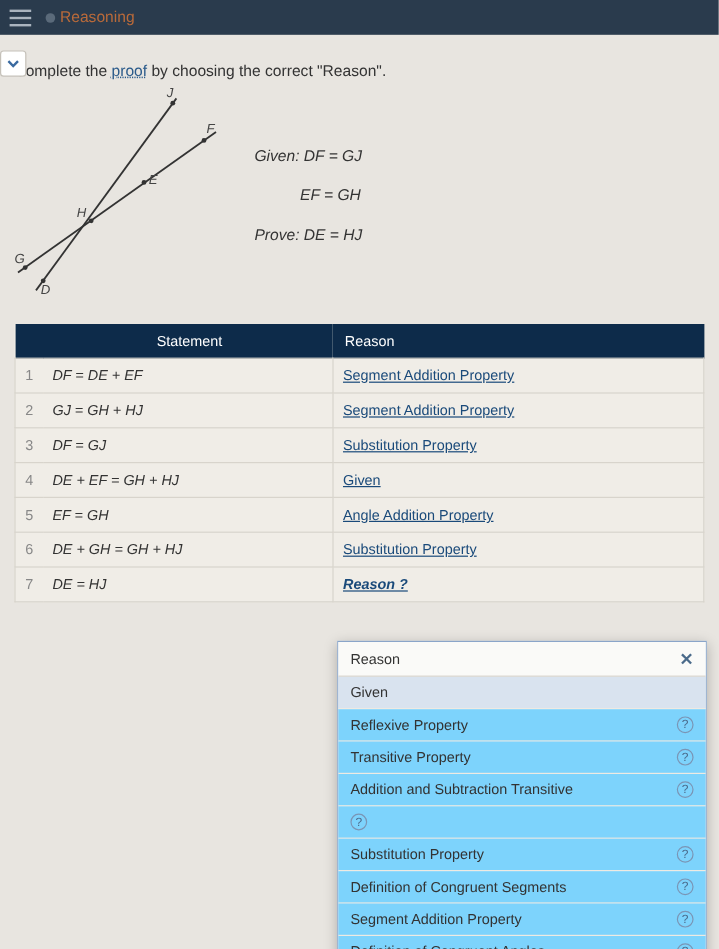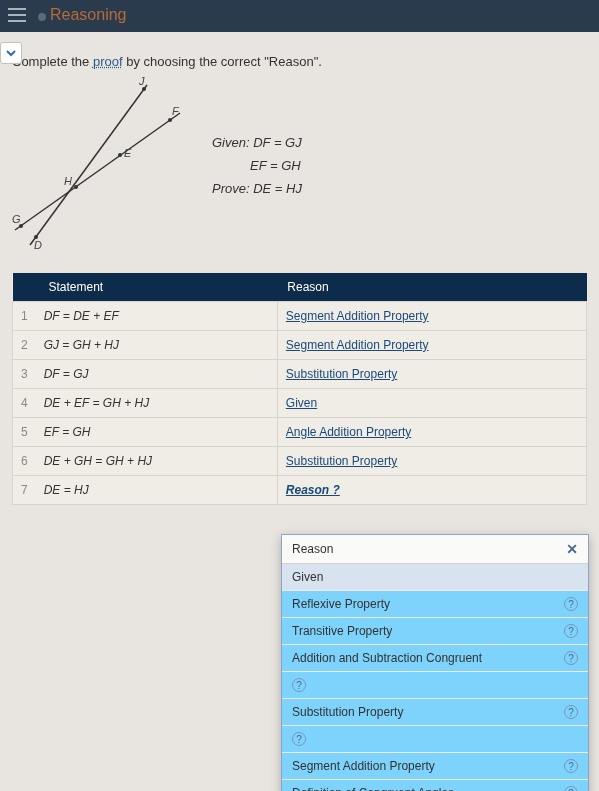--- a/index.html
+++ b/index.html
@@ -18,21 +18,21 @@
     font-size: 12px;
     position: relative;
   }
   .hamburger {
     position: absolute;
     left: 8px; top: 8px;
     width: 18px; height: 14px;
     display: flex; flex-direction: column; justify-content: space-between;
   }
   .hamburger span { height: 2px; background: #aab4bf; }
-  .topbar .crumb1 { color: #b96a3a; font-size: 16px; }
+  .topbar .crumb1 { color: #b96a3a; font-size: 13px; }
   .topbar .dot { display:inline-block; width:8px; height:8px; border-radius:50%; background:#5a6a7a; margin-right:4px; vertical-align:middle;}
   .topbar .crumb2 { font-size: 12px; color:#d8dee5; padding-top:2px;}
   .chevbox {
     position: absolute;
     left: 0; top: 42px;
     width: 22px; height: 22px;
     background: #fff;
     border: 1px solid #c5c1b9;
     border-radius: 3px;
     display:flex; align-items:center; justify-content:center;
@@ -46,36 +46,36 @@
   .instruction .ul { text-decoration: underline dotted; color:#2a5a8a; }
   .diagram-area {
     display:flex;
     align-items:center;
     gap: 30px;
     margin: 4px 0 18px 0;
   }
   .diagram { width: 170px; height: 180px; position: relative; }
   .pt-label { position:absolute; font-size:11px; color:#444; font-style:italic;}
   .givens { font-size: 13px; color:#333; }
-  .givens div { margin: 8px 0; font-style: italic;}
+  .givens div { margin: 18px 0; font-style: italic;}
   .proof-table {
     width: 100%;
     border-collapse: collapse;
     font-size: 12px;
     background: #f0ede7;
   }
   .proof-table th {
     background: #0d2b4a;
     color: #fff;
     text-align: left;
     padding: 7px 10px;
     font-weight: normal;
     font-size: 12px;
   }
-  .proof-table th:first-child { padding-left: 36px; }
+  .proof-table th:first-child { padding-left: 36px; text-align: center; }
   .proof-table td {
     border: 1px solid #d8d4cc;
     padding: 7px 8px;
     color: #333;
   }
   .proof-table td.num { width: 22px; color:#888; text-align:center; border-right:none;}
   .proof-table td.stmt { font-style: italic; border-left:none;margin-left:38px;}
   .proof-table td.reason a {
     color: #1a4a7a;
     text-decoration: underline;
@@ -230,31 +230,32 @@
       </div>
       <div class="opt">
         <span>Reflexive Property</span>
         <span class="q">?</span>
       </div>
       <div class="opt">
         <span>Transitive Property</span>
         <span class="q">?</span>
       </div>
       <div class="opt">
-        <span>Addition and Subtraction Congruent</span>
+        <span>Addition and Subtraction Transitive</span>
         <span class="q">?</span>
       </div>
       <div class="opt">
         <span class="q">?</span>
       </div>
       <div class="opt">
         <span>Substitution Property</span>
         <span class="q">?</span>
       </div>
       <div class="opt">
+        <span>Definition of Congruent Segments</span>
         <span class="q">?</span>
       </div>
       <div class="opt">
         <span>Segment Addition Property</span>
         <span class="q">?</span>
       </div>
       <div class="opt">
         <span>Definition of Congruent Angles</span>
         <span class="q">?</span>
       </div>

